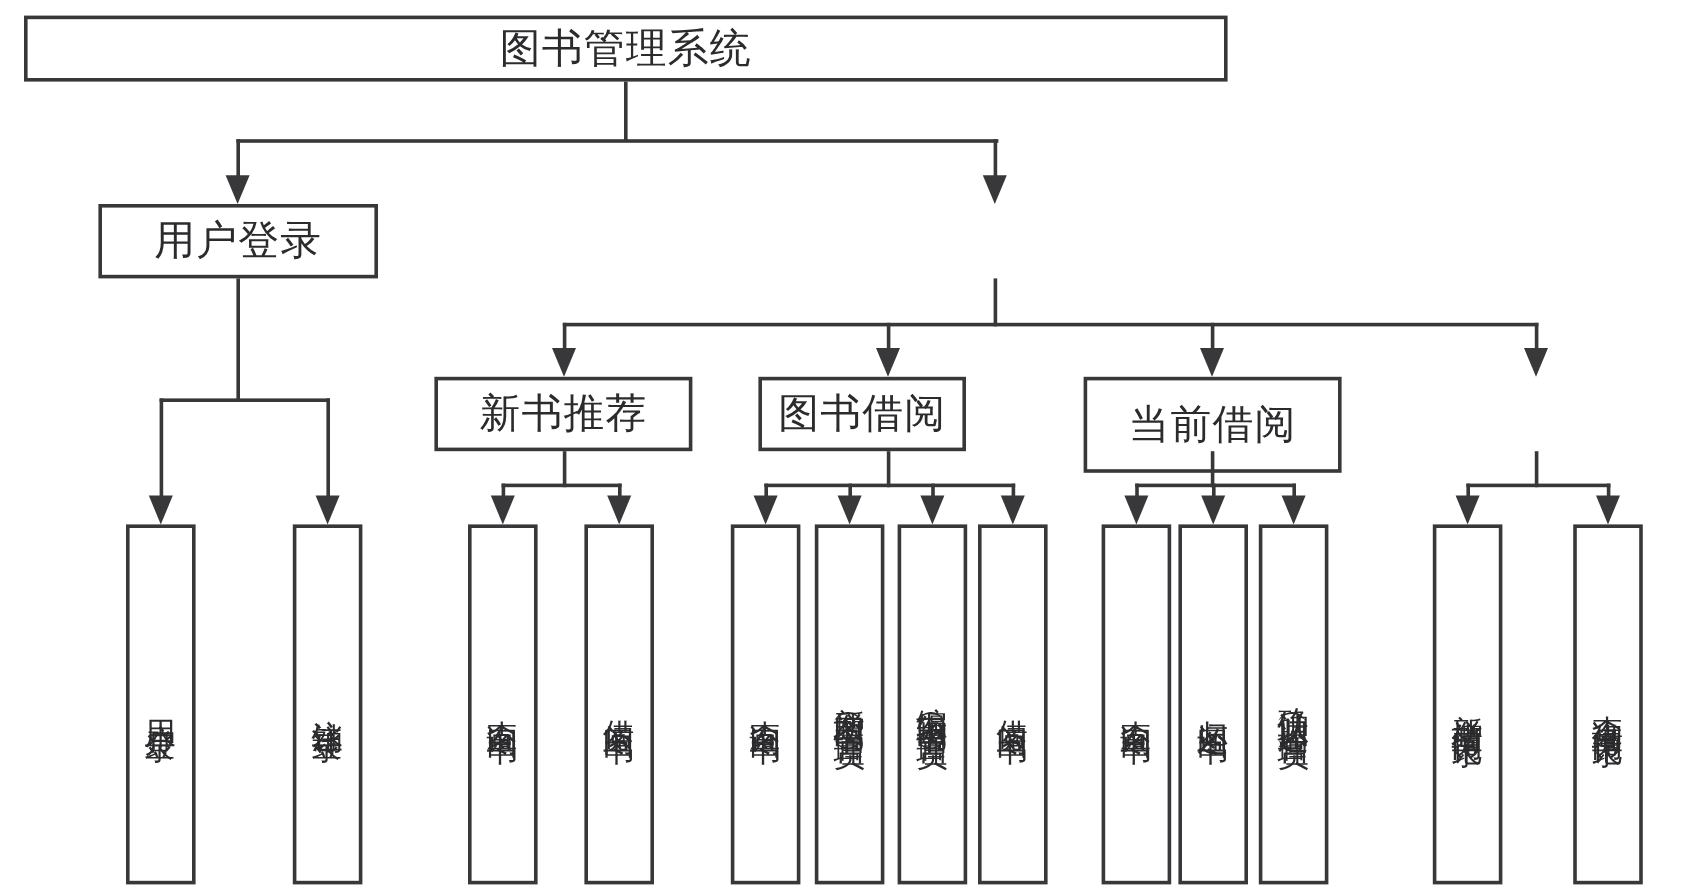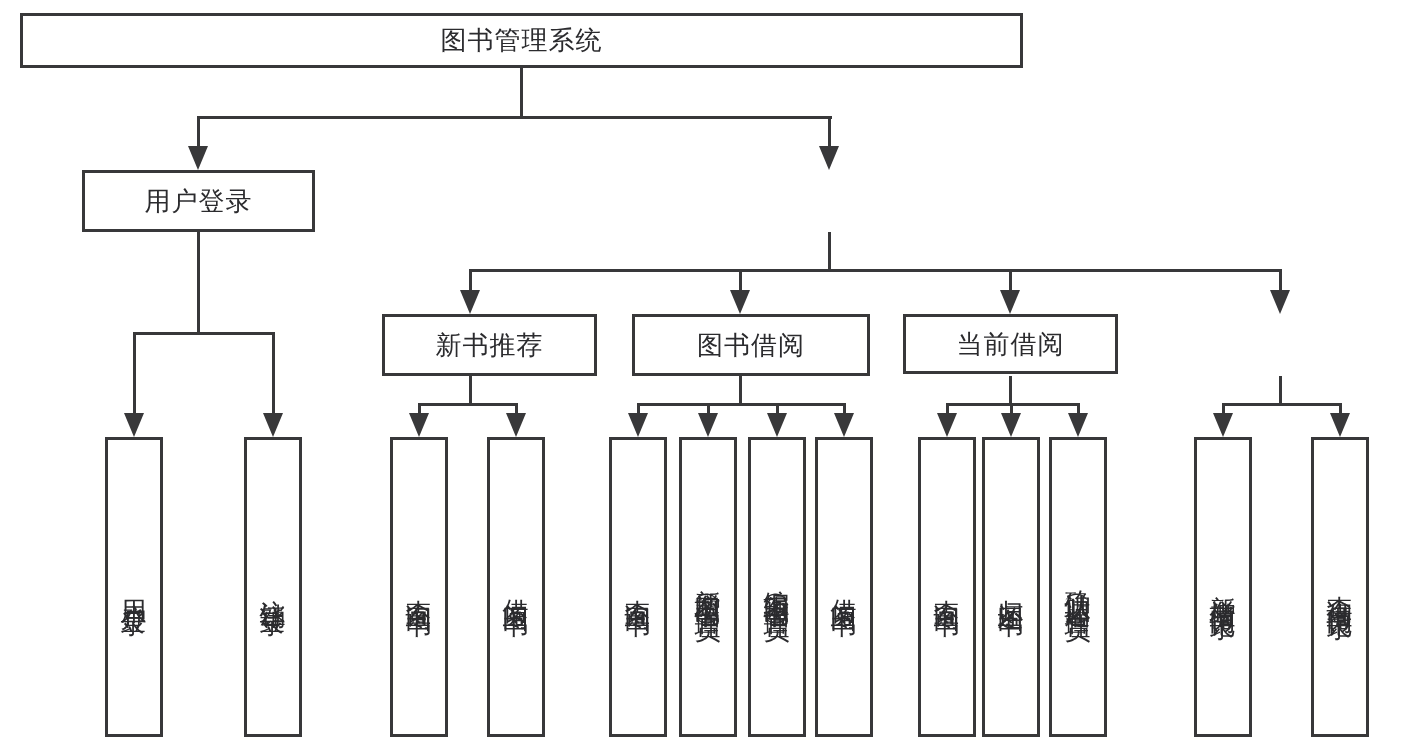--- a/index.html
+++ b/index.html
@@ -4,21 +4,21 @@
 <style>
   html,body{margin:0;padding:0;background:#fff;}
   .canvas{
     position:relative;width:1405px;height:747px;background:#fff;overflow:hidden;
     font-family:"Liberation Sans","DejaVu Sans",sans-serif;color:#2b2b2e;
   }
   .box{
     position:absolute;background:#fff;border:3px solid #38383a;box-sizing:border-box;
     display:flex;align-items:center;justify-content:center;
   }
-  .box.h{font-size:26px;letter-spacing:1px;white-space:nowrap;}
+  .box.h{font-size:34px;letter-spacing:1px;white-space:nowrap;}
   .box.v{
     writing-mode:vertical-lr;text-orientation:mixed;
     font-size:26px;letter-spacing:4px;line-height:1;
   }
   .vl{position:absolute;width:3px;background:#38383a;}
   .hl{position:absolute;height:3px;background:#38383a;}
   .arrow{
     position:absolute;width:0;height:0;
     border-left:10px solid transparent;border-right:10px solid transparent;
     border-top:24px solid #38383a;
@@ -55,23 +55,23 @@
   <div class="hl" style="left:469px;top:269px;width:813px"></div>
   <div class="vl" style="left:469px;top:269px;height:24px"></div>
   <div class="arrow" style="left:460px;top:290px"></div>
   <div class="vl" style="left:739px;top:269px;height:24px"></div>
   <div class="arrow" style="left:730px;top:290px"></div>
   <div class="vl" style="left:1009px;top:269px;height:24px"></div>
   <div class="arrow" style="left:1000px;top:290px"></div>
   <div class="vl" style="left:1279px;top:269px;height:24px"></div>
   <div class="arrow" style="left:1270px;top:290px"></div>
 
-  <div class="box h" style="left:382px;top:314px;width:215px;height:62px">新书推荐</div>
-  <div class="box h" style="left:632px;top:314px;width:238px;height:62px">图书借阅</div>
-  <div class="box h" style="left:903px;top:314px;width:215px;height:60px">当前借阅</div>
+  <div class="box h" style="left:362px;top:314px;width:215px;height:62px">新书推荐</div>
+  <div class="box h" style="left:632px;top:314px;width:173px;height:62px">图书借阅</div>
+  <div class="box h" style="left:903px;top:314px;width:215px;height:80px">当前借阅</div>
 
   <div class="vl" style="left:469px;top:376px;height:30px"></div>
   <div class="hl" style="left:418px;top:403px;width:100px"></div>
   <div class="vl" style="left:418px;top:403px;height:14px"></div>
   <div class="arrow" style="left:409px;top:413px"></div>
   <div class="vl" style="left:515px;top:403px;height:14px"></div>
   <div class="arrow" style="left:506px;top:413px"></div>
 
   <div class="vl" style="left:739px;top:376px;height:30px"></div>
   <div class="hl" style="left:637px;top:403px;width:209px"></div>

